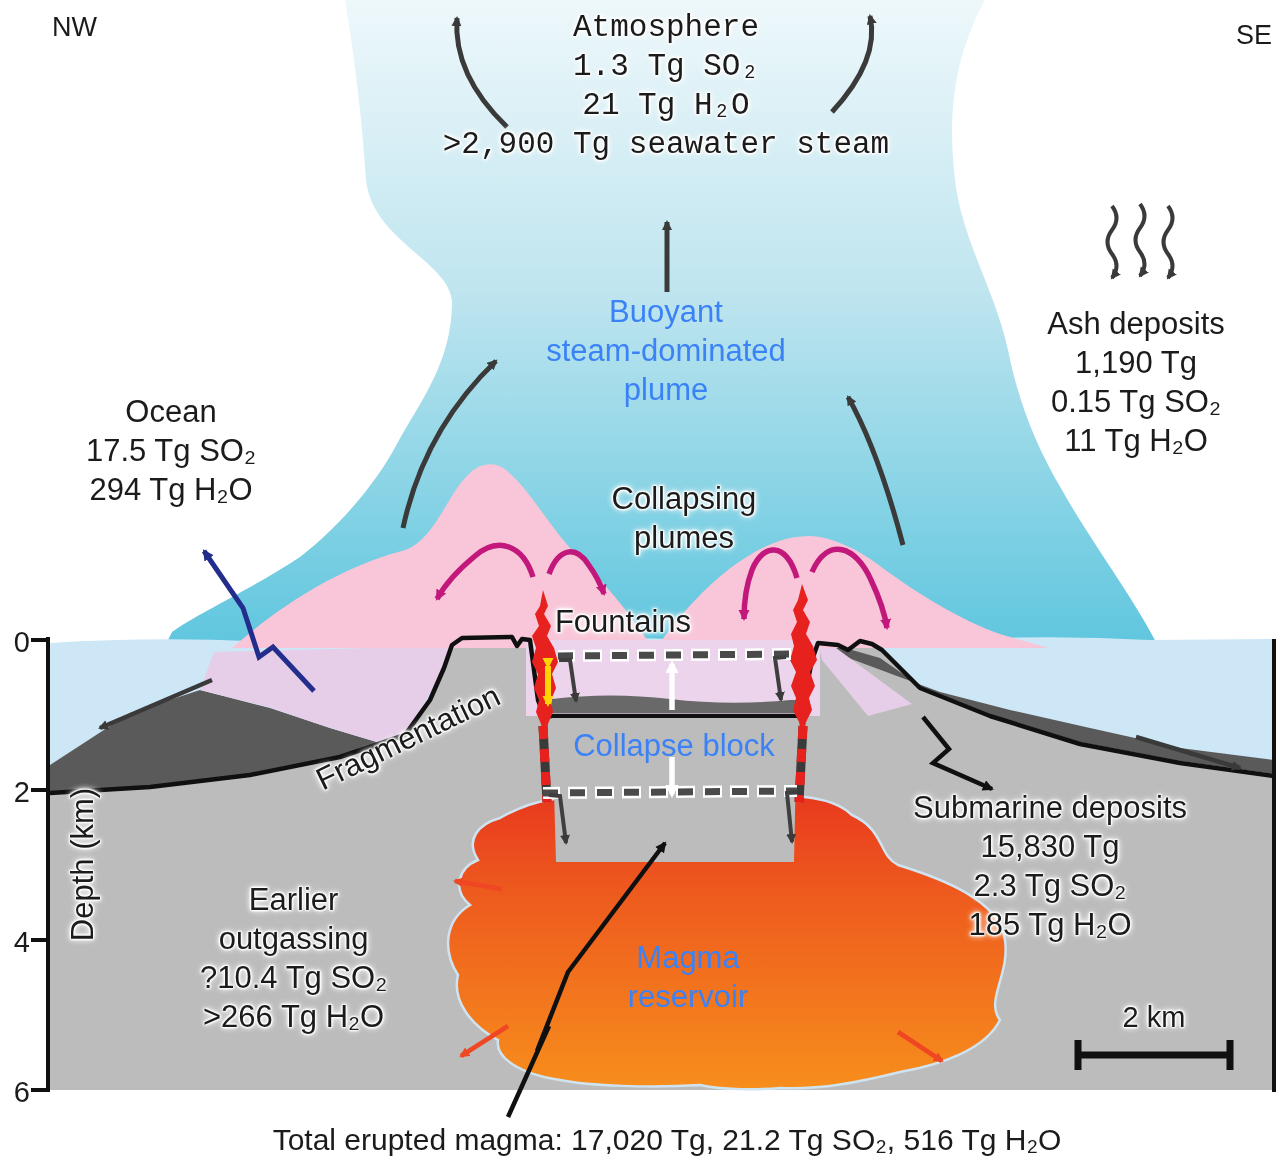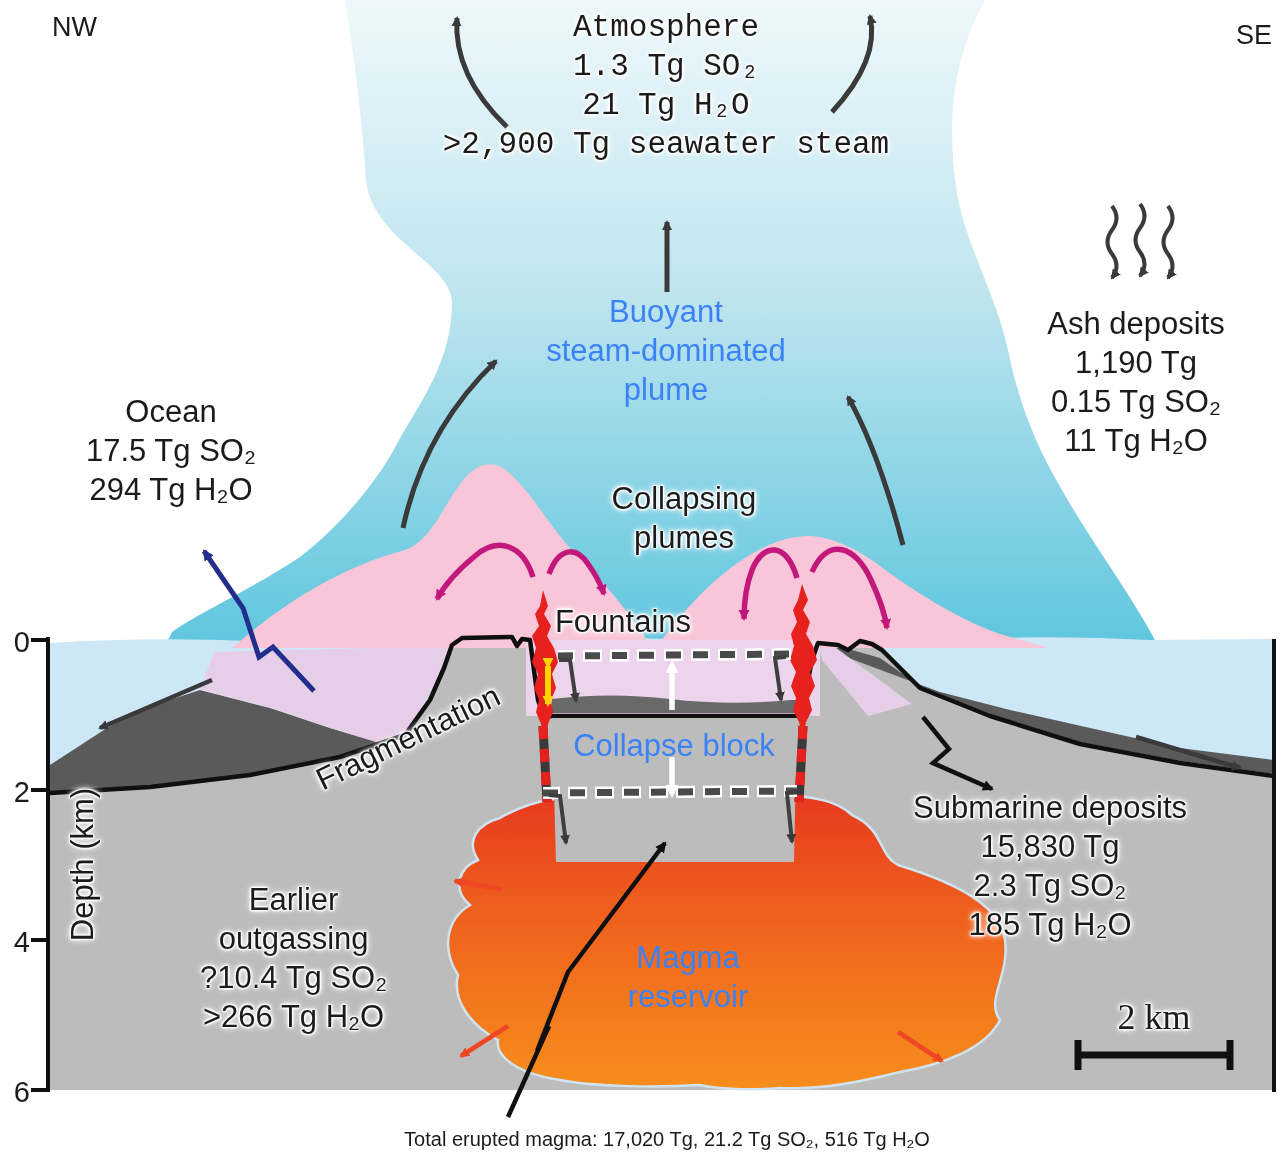--- a/index.html
+++ b/index.html
@@ -11,22 +11,22 @@
        white-space:nowrap;}
   .lbl span{display:block;}
   .center{text-align:center;}
   .left{text-align:center;}
   .right{text-align:right;margin-top:8px;}
   .white{color:#3b82f6;text-shadow:none;}
   .corner{font-size:27px;}
   .tick{font-size:29px;width:30px;text-align:right;text-shadow:none;}
   .rot-depth{transform:rotate(-90deg);transform-origin:center center;}
   .rot-frag{transform:rotate(-26deg);transform-origin:center center;}
-  .caption{font-size:20px;}
-  .scale-lbl{font-size:36px;font-family:Liberation Serif, serif;}
+  .caption{font-size:30px;}
+  .scale-lbl{font-size:29px;}
 </style>
 </head>
 <body>
 
 <div id="stage">
 
 <svg id="art" width="1280" height="1166" viewBox="0 0 1280 1166">
   <defs>
     <linearGradient id="plumeGrad" x1="0" y1="0" x2="0" y2="1">
       <stop offset="0" stop-color="#eef8fb"></stop>

